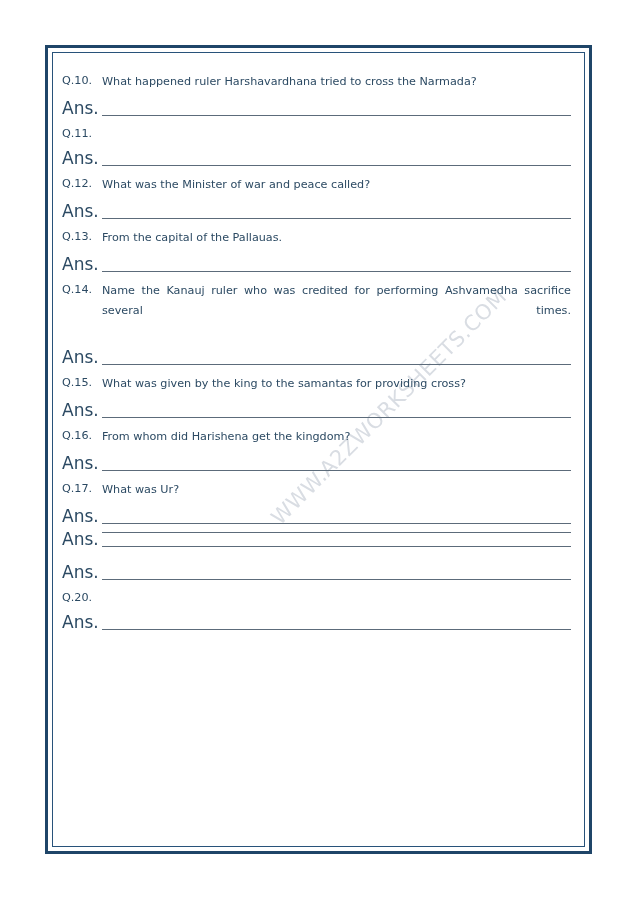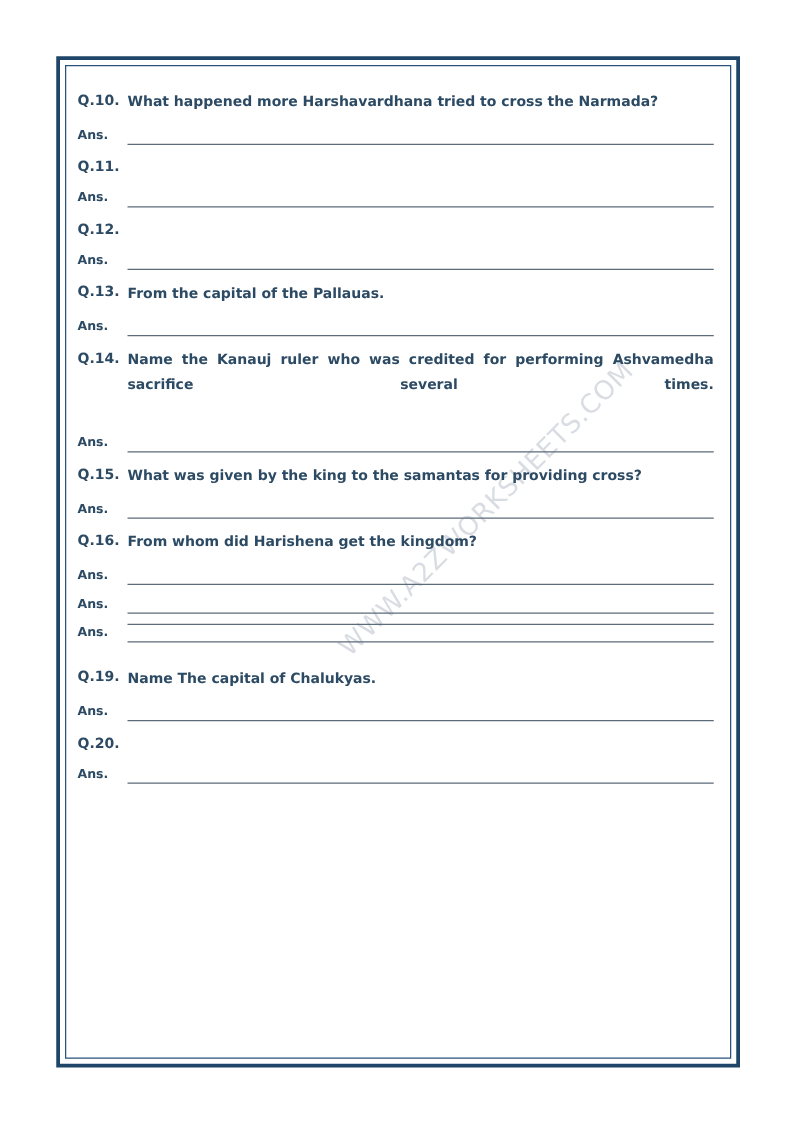--- a/index.html
+++ b/index.html
@@ -61,21 +61,21 @@
   #content {
     position: absolute;
     left: 0;
     top: 0;
     right: 0;
     bottom: 0;
     padding: 10px 13px 0 9px;
     z-index: 2;
   }
 
-  .qa-block { position: relative; font-weight: bold; }
+  .qa-block { position: relative; }
 
   .q-row {
     display: flex;
     align-items: flex-start;
     padding-top: 9px;
     padding-bottom: 1px;
   }
   .q-num {
     flex: 0 0 40px;
     font-size: 11.2px;
@@ -96,21 +96,21 @@
     width: 100%;
   }
 
   .a-row {
     display: flex;
     align-items: flex-end;
     padding-top: 8px;
   }
   .a-label {
     flex: 0 0 40px;
-    font-size: 10px;
+    font-size: 17px;
     color: #2c4a63;
     line-height: 15px;
     white-space: nowrap;
   }
   .a-lines {
     flex: 1 1 auto;
   }
   .a-line {
     height: 1px;
     background: #5c6b7a;
@@ -125,21 +125,21 @@
 
 <div id="worksheet-frame">
   <div id="worksheet-inner">
 
     <div id="watermark">WWW.A2ZWORKSHEETS.COM</div>
 
     <div id="content">
         <div class="qa-block">
           <div class="q-row">
             <div class="q-num">Q.10.</div>
-            <div class="q-text">What happened more Harshavardhana tried to cross the Narmada?</div>
+            <div class="q-text">What happened ruler Harshavardhana tried to cross the Narmada?</div>
           </div>
           <div class="a-row">
             <div class="a-label">Ans.</div>
             <div class="a-lines">
               <div class="a-line"></div>
             </div>
           </div>
         </div>
         <div class="qa-block">
           <div class="q-row">
@@ -148,20 +148,21 @@
           <div class="a-row">
             <div class="a-label">Ans.</div>
             <div class="a-lines">
               <div class="a-line"></div>
             </div>
           </div>
         </div>
         <div class="qa-block">
           <div class="q-row">
             <div class="q-num">Q.12.</div>
+            <div class="q-text">What was the Minister of war and peace called?</div>
           </div>
           <div class="a-row">
             <div class="a-label">Ans.</div>
             <div class="a-lines">
               <div class="a-line"></div>
             </div>
           </div>
         </div>
         <div class="qa-block">
           <div class="q-row">
@@ -205,42 +206,42 @@
             <div class="q-text">From whom did Harishena get the kingdom?</div>
           </div>
           <div class="a-row">
             <div class="a-label">Ans.</div>
             <div class="a-lines">
               <div class="a-line"></div>
             </div>
           </div>
         </div>
         <div class="qa-block">
+          <div class="q-row">
+            <div class="q-num">Q.17.</div>
+            <div class="q-text">What was Ur?</div>
+          </div>
           <div class="a-row">
             <div class="a-label">Ans.</div>
             <div class="a-lines">
               <div class="a-line"></div>
             </div>
           </div>
         </div>
         <div class="qa-block">
           <div class="a-row">
             <div class="a-label">Ans.</div>
             <div class="a-lines">
               <div class="a-line"></div>
               <div class="a-line"></div>
             </div>
           </div>
           <div class="spacer-gap"></div>
         </div>
         <div class="qa-block">
-          <div class="q-row">
-            <div class="q-num">Q.19.</div>
-            <div class="q-text">Name The capital of Chalukyas.</div>
-          </div>
           <div class="a-row">
             <div class="a-label">Ans.</div>
             <div class="a-lines">
               <div class="a-line"></div>
             </div>
           </div>
         </div>
         <div class="qa-block">
           <div class="q-row">
             <div class="q-num">Q.20.</div>

